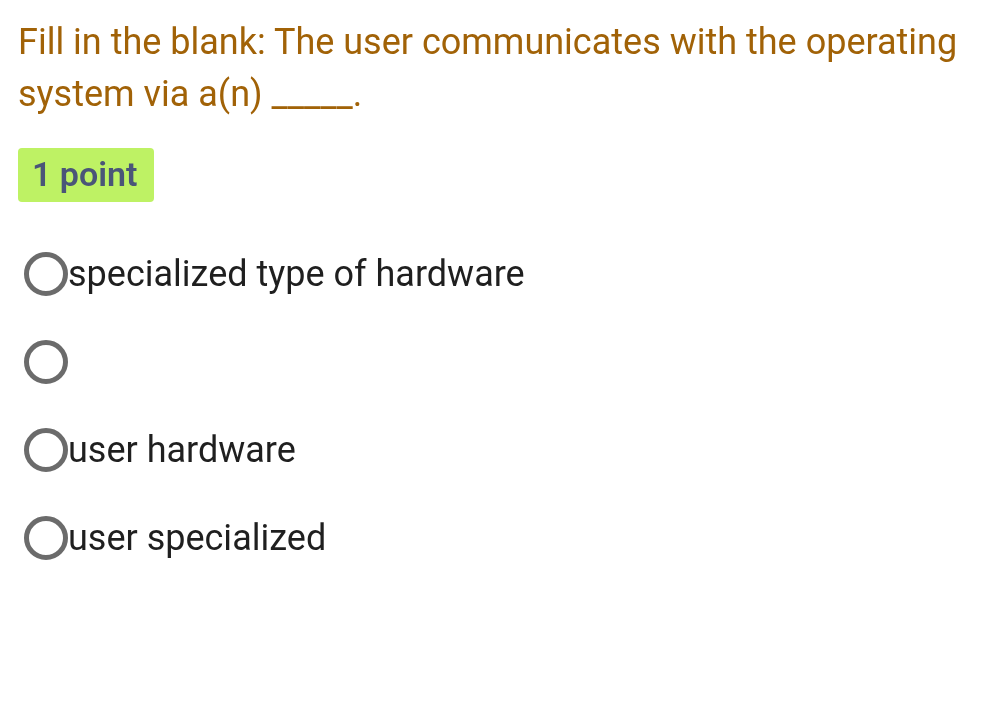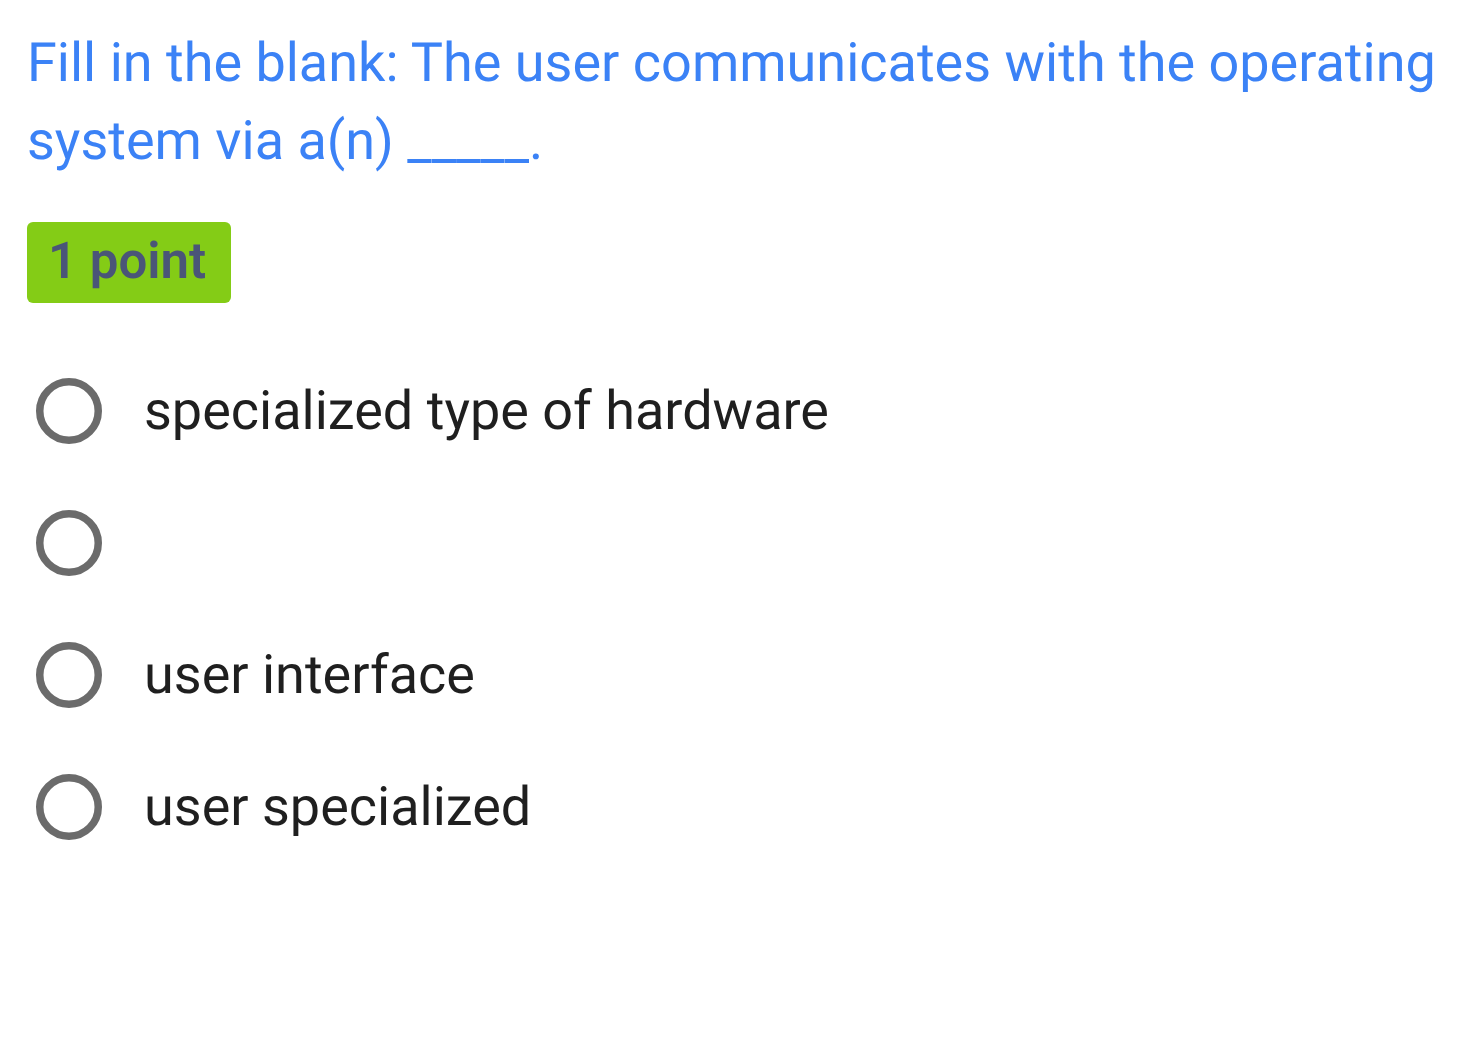--- a/index.html
+++ b/index.html
@@ -11,44 +11,43 @@
     font-family: -apple-system, BlinkMacSystemFont, "Segoe UI", Roboto, "Helvetica Neue", Arial, sans-serif;
     color: #1f1f1f;
   }
   .container {
     padding: 16px 18px 20px 18px;
     box-sizing: border-box;
   }
   .question-text {
     font-size: 36px;
     line-height: 1.45;
-    color: #3b82f6;
+    color: #a16207;
     font-weight: 400;
     margin-bottom: 28px;
   }
   .points-badge {
     display: inline-block;
-    background: #84cc16;
+    background: #bef264;
     color: #4a5578;
     font-size: 34px;
     font-weight: 600;
     padding: 6px 16px 8px 14px;
     border-radius: 4px;
     margin-bottom: 50px;
   }
   .options {
     display: flex;
     flex-direction: column;
     gap: 44px;
     padding-left: 6px;
   }
   .option {
     display: flex;
     align-items: center;
-    gap: 28px;
     cursor: pointer;
   }
   .radio {
     width: 44px;
     height: 44px;
     border: 5px solid #6b6b6b;
     border-radius: 50%;
     box-sizing: border-box;
     flex-shrink: 0;
   }
@@ -73,21 +72,21 @@
       <div class="radio"></div>
       <div class="option-label">specialized type of hardware</div>
     </div>
 
     <div class="option">
       <div class="radio"></div>
     </div>
 
     <div class="option">
       <div class="radio"></div>
-      <div class="option-label">user interface</div>
+      <div class="option-label">user hardware</div>
     </div>
 
     <div class="option">
       <div class="radio"></div>
       <div class="option-label">user specialized</div>
     </div>
 
   </div>
 
 </div>

